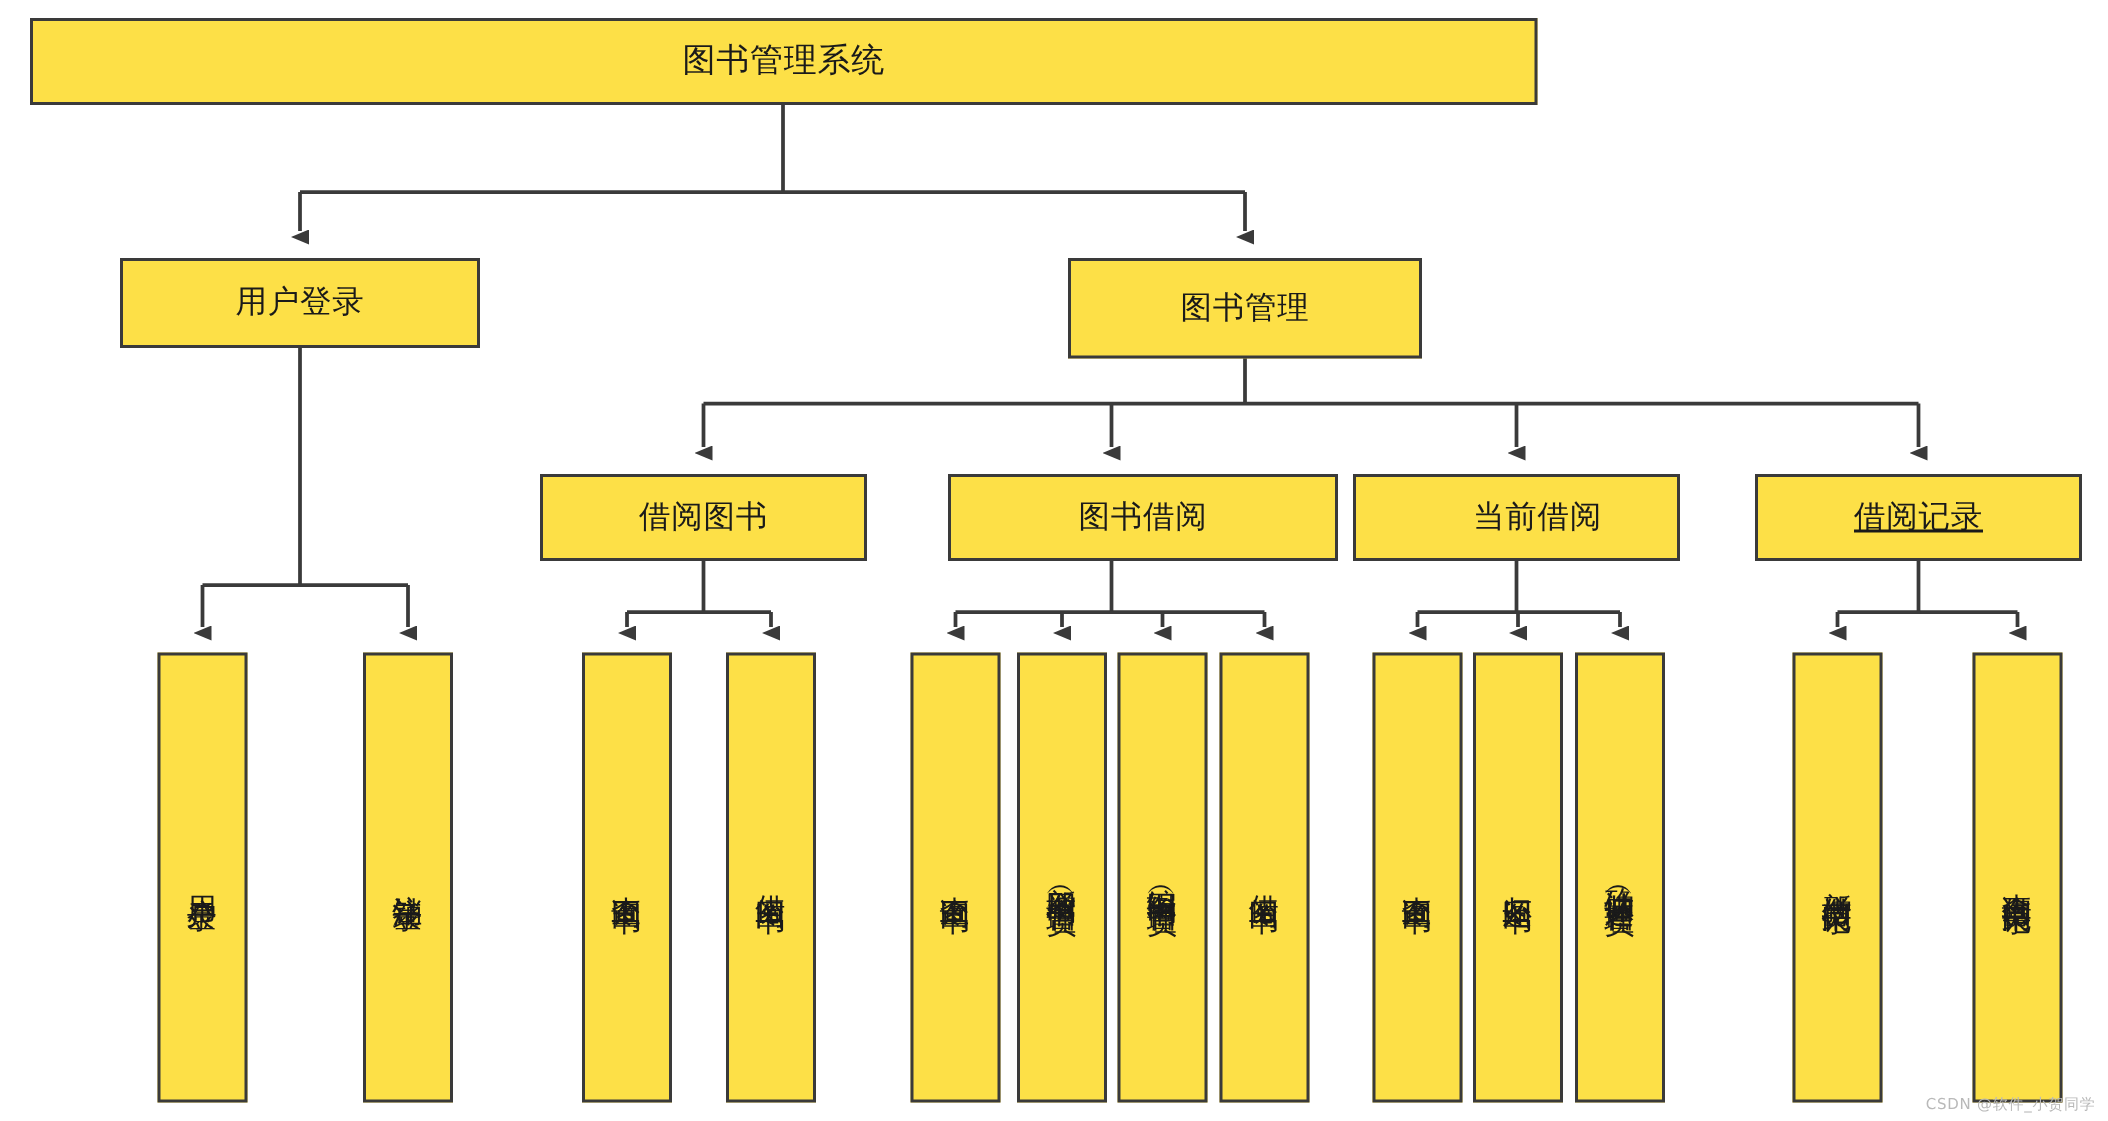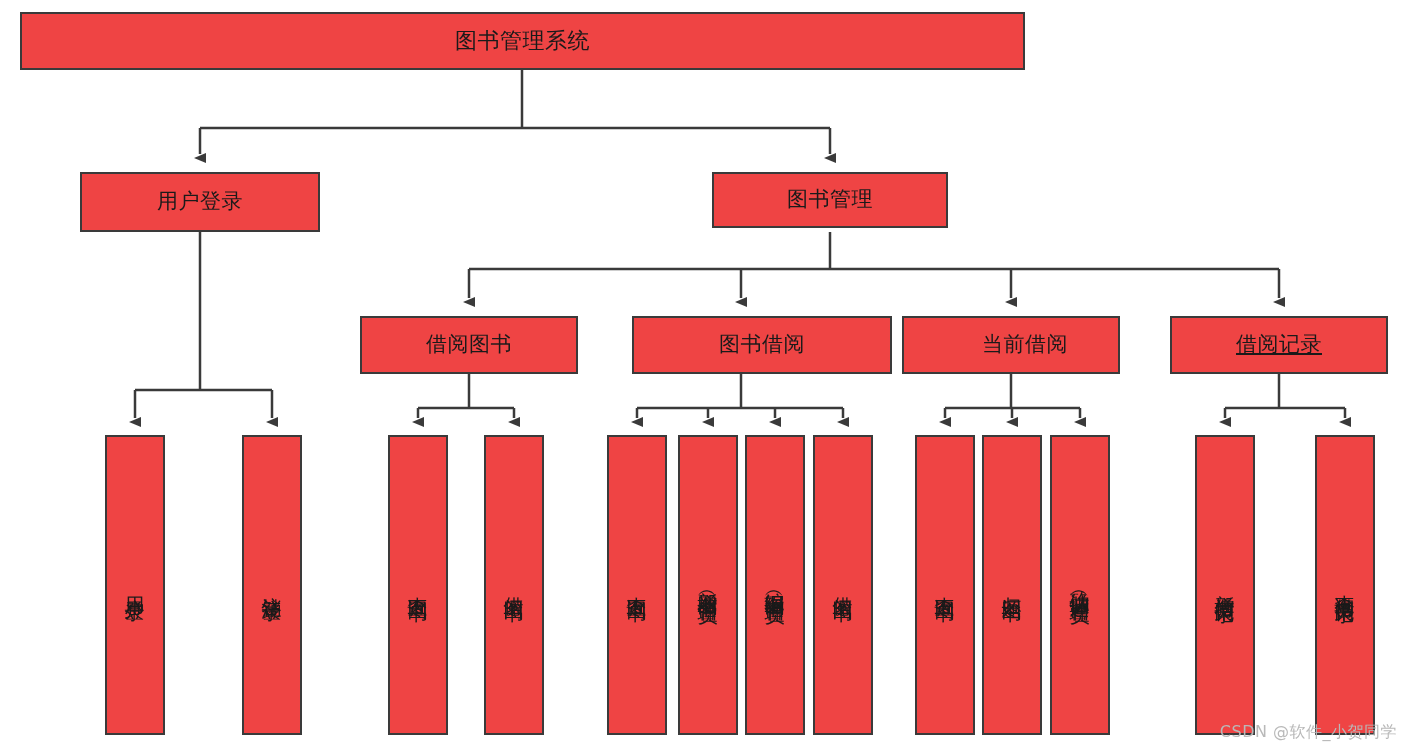--- a/index.html
+++ b/index.html
@@ -21,21 +21,21 @@
     position: absolute;
     left: 0;
     top: 0;
     width: 1405px;
     height: 747px;
   }
   .node {
     position: absolute;
     box-sizing: border-box;
     border: 2.5px solid #3a3a3a;
-    background: #ef4444;
+    background: #fde047;
     display: flex;
     align-items: center;
     justify-content: center;
     color: #1a1a1a;
   }
   .node-label {
     display: block;
     line-height: 1.12;
     letter-spacing: 0.5px;
     white-space: pre;
@@ -53,21 +53,21 @@
     text-orientation: upright;
     font-size: 20px;
     letter-spacing: 2px;
     line-height: 1.0;
   }
   .node.root .node-label { font-size: 22px; }
   .watermark {
     position: absolute;
     right: 8px;
     bottom: 4px;
-    font-size: 16px;
+    font-size: 10px;
     color: #b9b9b9;
     letter-spacing: 0.5px;
     white-space: nowrap;
     pointer-events: none;
   }
 </style>
 </head>
 <body>
 
 <div id="diagram-root">
@@ -122,21 +122,21 @@
     </g>
   </svg>
 
   <div id="nodes-layer">
       <div class="node horiz root" style="left: 20px; top: 12px; width: 1005px; height: 58px;">
         <span class="node-label">图书管理系统</span>
       </div>
       <div class="node horiz" style="left: 80px; top: 172px; width: 240px; height: 60px;">
         <span class="node-label">用户登录</span>
       </div>
-      <div class="node horiz" style="left: 712px; top: 172px; width: 236px; height: 56px;">
+      <div class="node horiz" style="left: 712px; top: 172px; width: 236px; height: 67px;">
         <span class="node-label">图书管理</span>
       </div>
       <div class="node horiz" style="left: 360px; top: 316px; width: 218px; height: 58px;">
         <span class="node-label">借阅图书</span>
       </div>
       <div class="node horiz" style="left: 632px; top: 316px; width: 260px; height: 58px;">
         <span class="node-label">图书借阅</span>
       </div>
       <div class="node horiz" style="left: 902px; top: 316px; width: 218px; height: 58px; padding-left: 28px;">
         <span class="node-label">当前借阅</span>

